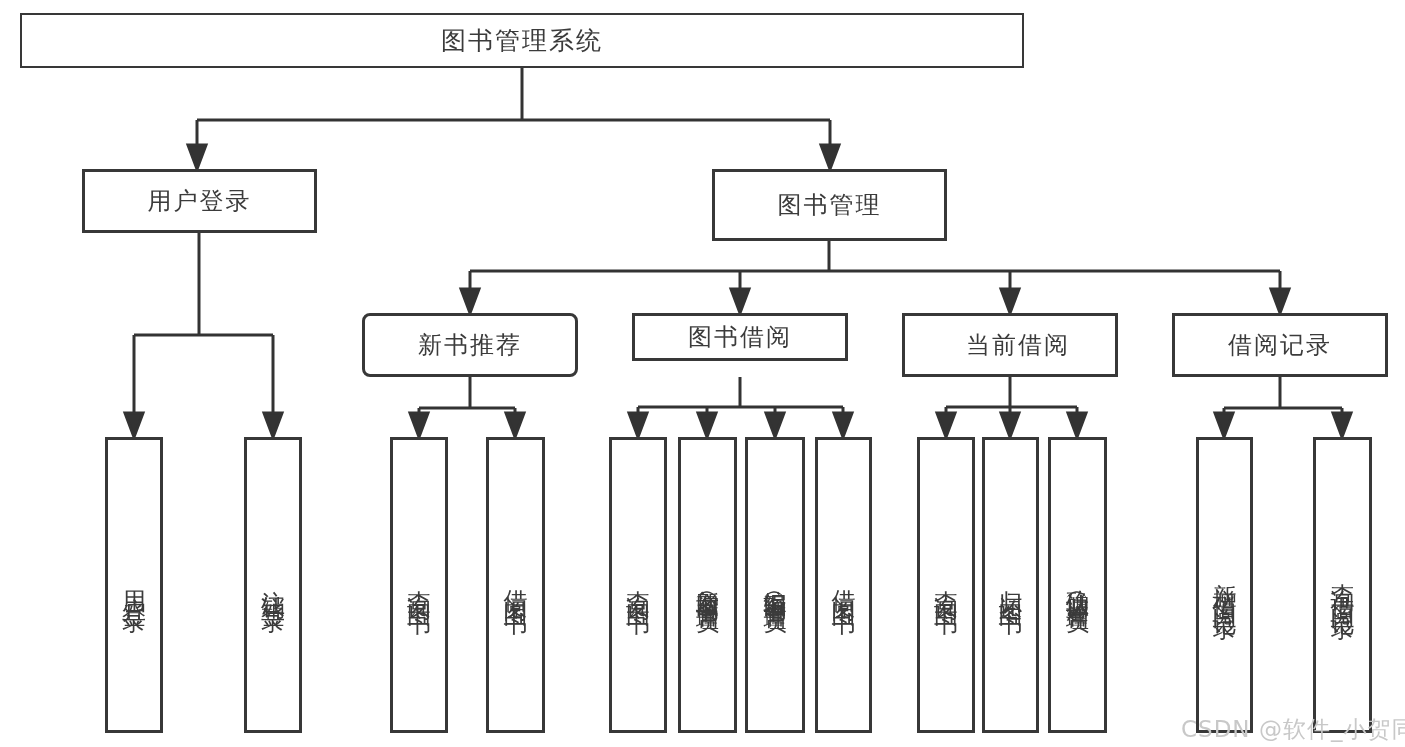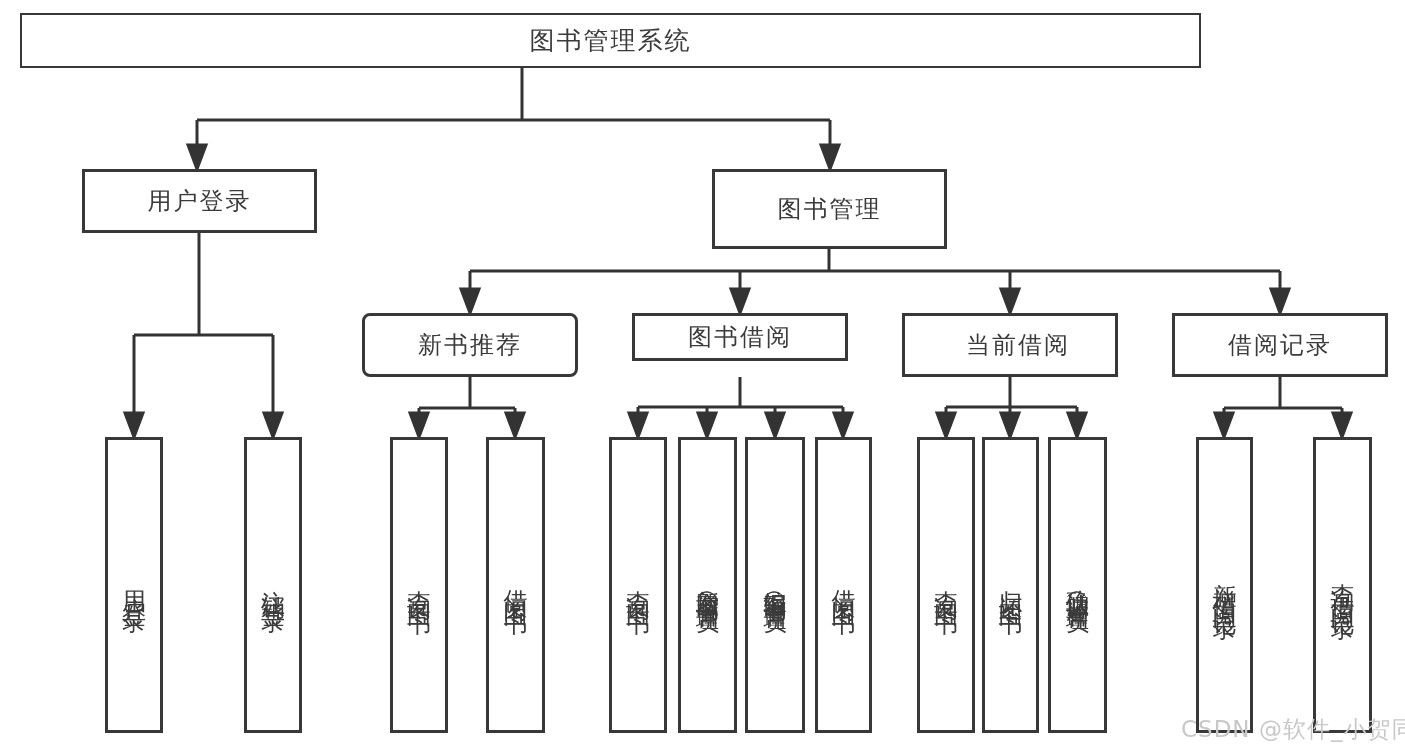--- a/index.html
+++ b/index.html
@@ -120,28 +120,28 @@
         <line x1="1280" y1="377" x2="1280" y2="408"></line>
         <line x1="1224" y1="408" x2="1342" y2="408"></line>
         <line x1="1224" y1="408" x2="1224" y2="416"></line>
         <line x1="1342" y1="408" x2="1342" y2="416"></line>
         <polygon points="1215,413 1233,413 1224,437"></polygon>
         <polygon points="1333,413 1351,413 1342,437"></polygon>
       </g>
     </g>
   </svg>
 
-  <div class="node root" style="left:20px; top:13px; width:1181px; height:55px;">
+  <div class="node root" style="left:20px; top:13px; width:1004px; height:55px;">
     <span>图书管理系统</span>
   </div>
 
   <div class="node h-node" style="left:82px; top:169px; width:235px; height:64px;">
     <span>用户登录</span>
   </div>
-  <div class="node h-node" style="left:712px; top:169px; width:235px; height:80px;align-items:center;">
+  <div class="node h-node" style="left:712px; top:169px; width:235px; height:72px;align-items:center;">
     <span>图书管理</span>
   </div>
 
   <div class="node h-node" style="left:362px; top:313px; width:216px; height:64px;border-radius:8px;">
     <span>新书推荐</span>
   </div>
   <div class="node h-node" style="left:632px; top:313px; width:216px; height:48px;">
     <span>图书借阅</span>
   </div>
   <div class="node h-node" style="left:902px; top:313px; width:216px; height:64px;padding-left:16px;">

